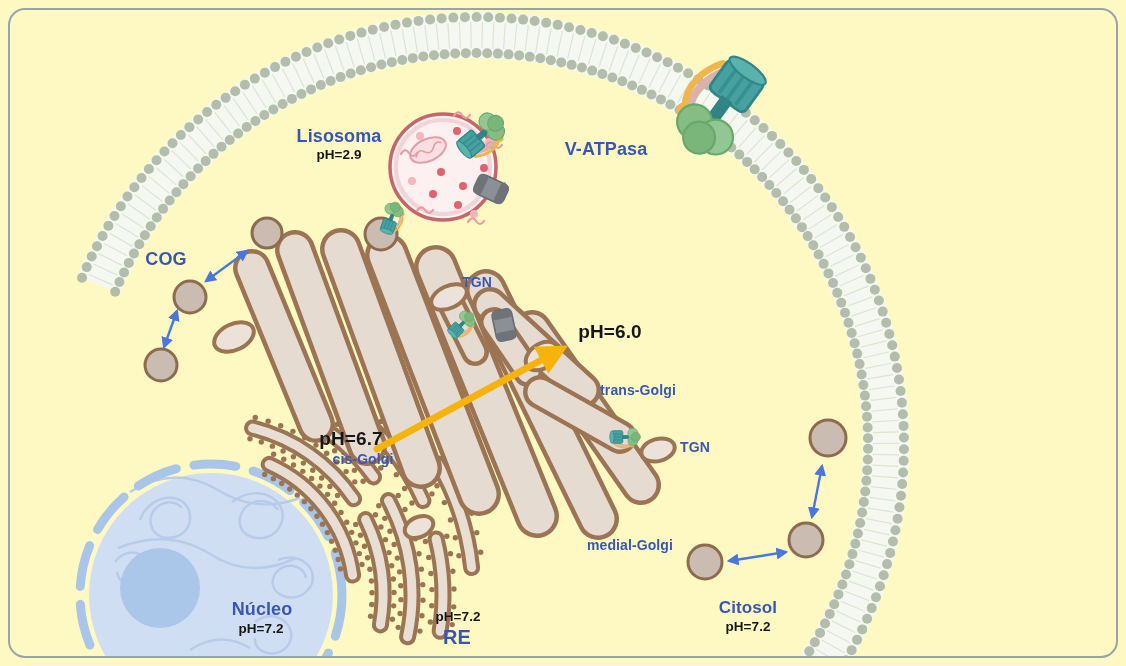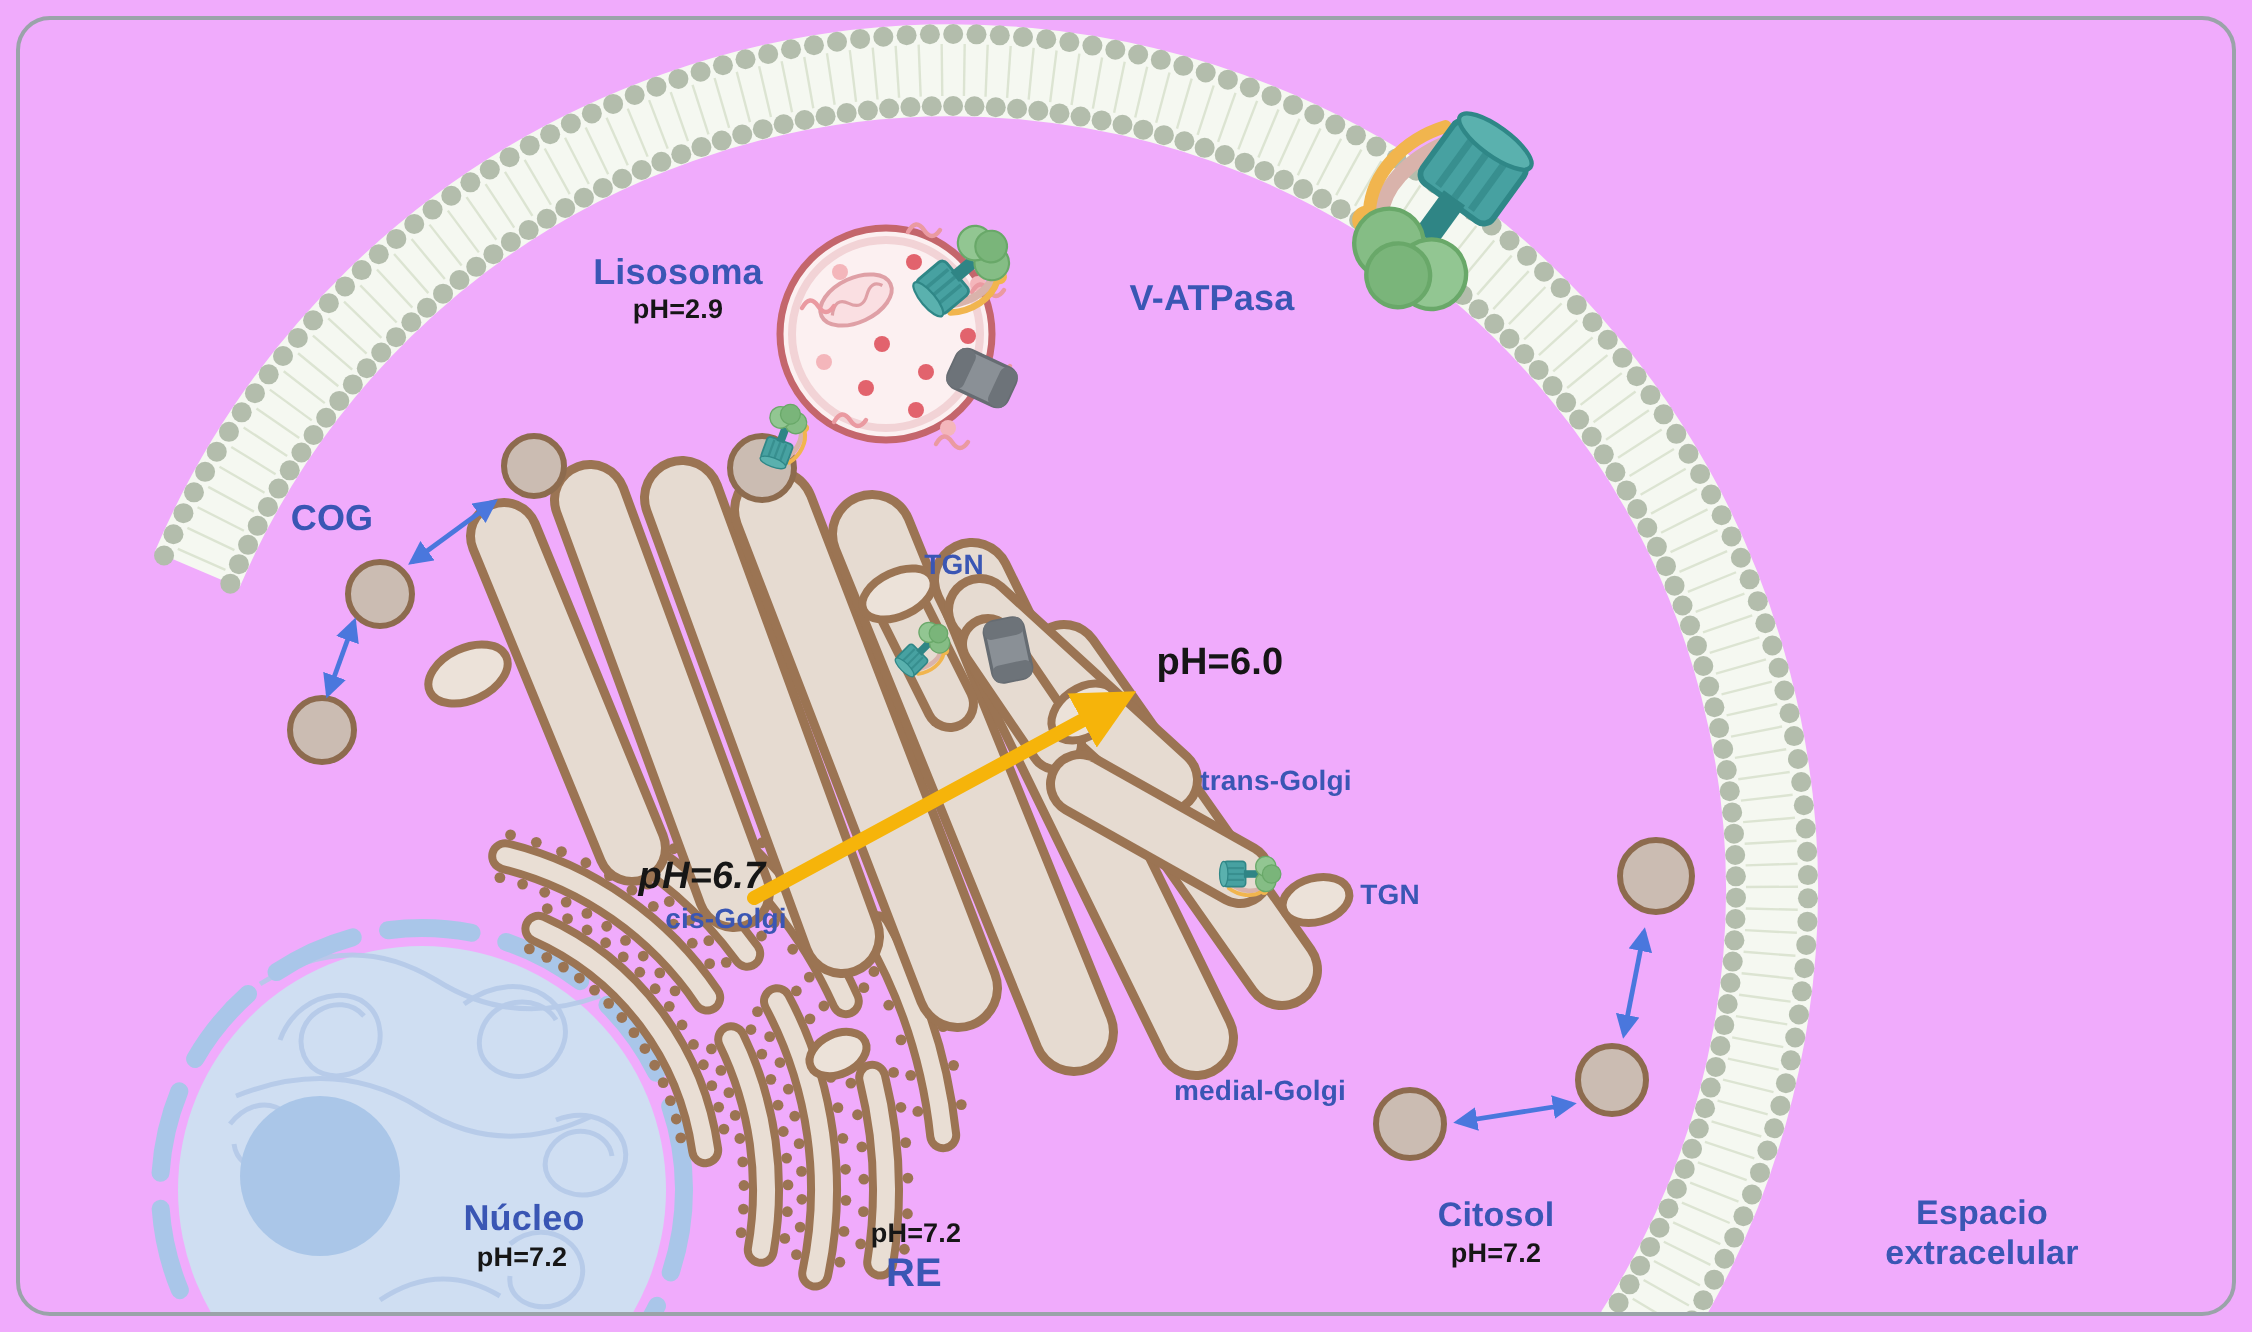--- a/index.html
+++ b/index.html
@@ -1,16 +1,16 @@
 <!DOCTYPE html>
 <html><head>
 <meta charset="utf-8">
 <style>
   html,body{margin:0;padding:0;background:#ffffff;}
-  #stage{position:relative;width:1126px;height:666px;background:#f0abfc;overflow:hidden;
+  #stage{position:relative;width:1126px;height:666px;background:#fef9c3;overflow:hidden;
          font-family:"Liberation Sans", sans-serif;}
   #art{position:absolute;left:0;top:0;}
   .lbl{position:absolute;font-weight:700;white-space:nowrap;transform:translateX(-50%);
        line-height:1.15;letter-spacing:0.1px;}
   .blue{color:#3a56b4;}
   .black{color:#161616;}
   .fs18{font-size:18px;} .fs17{font-size:17px;text-align:center;} .fs16{font-size:20px;}
   .fs15{font-size:19px;} .fs14{font-size:14px;} .fs13{font-size:13.5px;}
   .wrap{white-space:normal;transform:none;width:130px;}
 </style>
@@ -699,28 +699,27 @@
   <div class="lbl black fs13" style="left:339px;top:147px;">pH=2.9</div>
 
   <div class="lbl blue fs18" style="left:606px;top:139px;text-align:center;">V-ATPasa</div>
 
   <div class="lbl blue fs18" style="left:166px;top:249px;">COG</div>
 
   <div class="lbl blue fs14" style="left:477px;top:274px;">TGN</div>
   <div class="lbl blue fs14" style="left:695px;top:439px;">TGN</div>
 
   <div class="lbl black fs15" style="left:610px;top:321px;">pH=6.0</div>
-  <div class="lbl black fs15" style="left:351px;top:428px;font-style:italic;">pH=6.7</div>
+  <div class="lbl black fs15" style="left:351px;top:428px;">pH=6.7</div>
   <div class="lbl blue fs14" style="left:363px;top:451px;">cis-Golgi</div>
   <div class="lbl blue fs14" style="left:638px;top:382px;">trans-Golgi</div>
   <div class="lbl blue fs14" style="left:630px;top:537px;">medial-Golgi</div>
 
   <div class="lbl blue fs18" style="left:262px;top:599px;">Núcleo</div>
   <div class="lbl black fs13" style="left:261px;top:621px;">pH=7.2</div>
 
   <div class="lbl black fs13" style="left:458px;top:609px;">pH=7.2</div>
   <div class="lbl blue fs16" style="left:457px;top:626px;">RE</div>
 
   <div class="lbl blue fs17" style="left:748px;top:598px;">Citosol</div>
   <div class="lbl black fs13" style="left:748px;top:619px;">pH=7.2</div>
 
-  <div class="lbl blue fs17 wrap" style="left:926px;top:597px;">Espacio extracelular</div>
 </div>
 
 </body></html>

